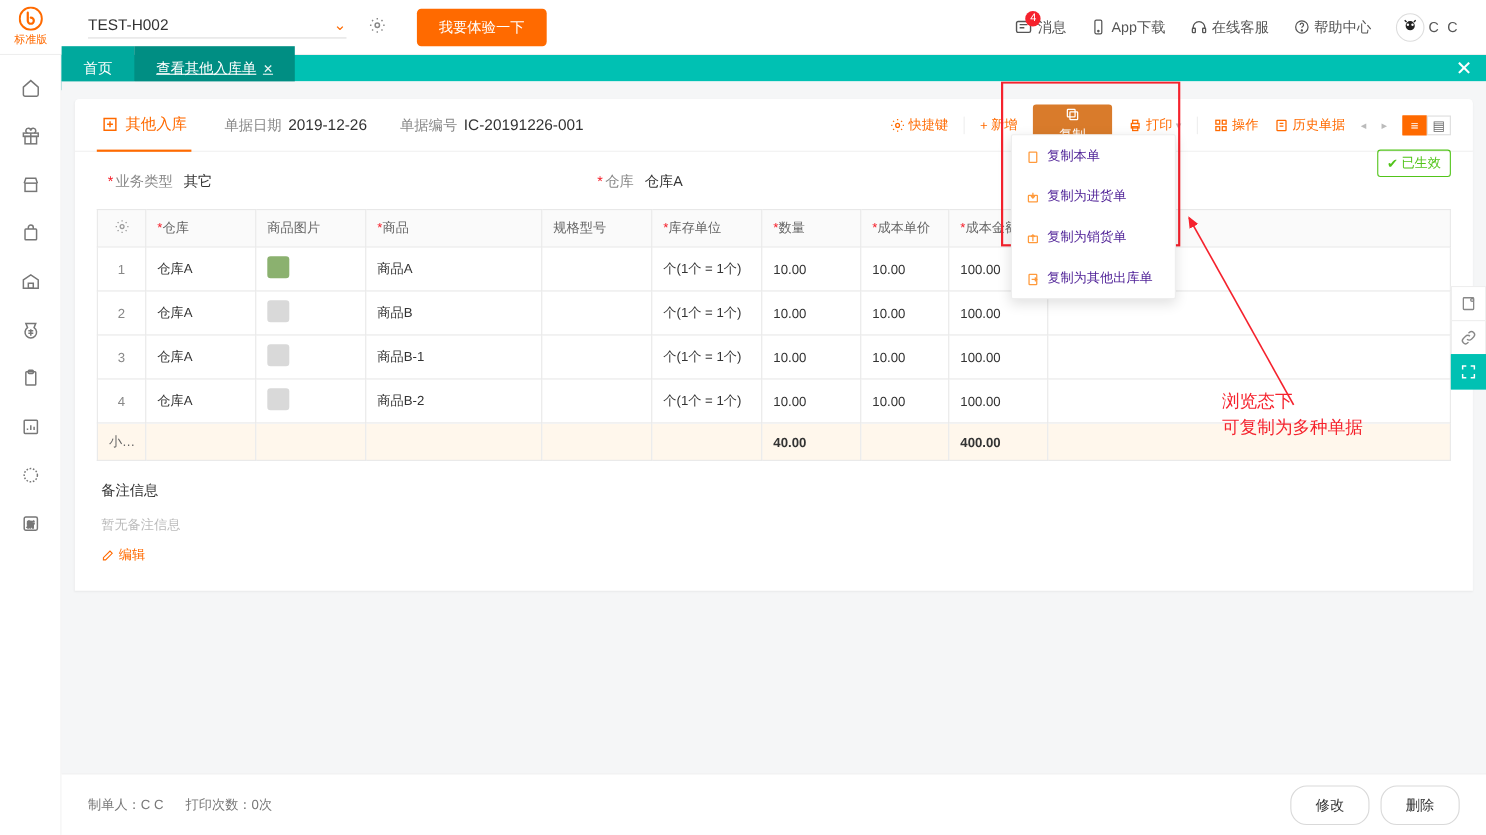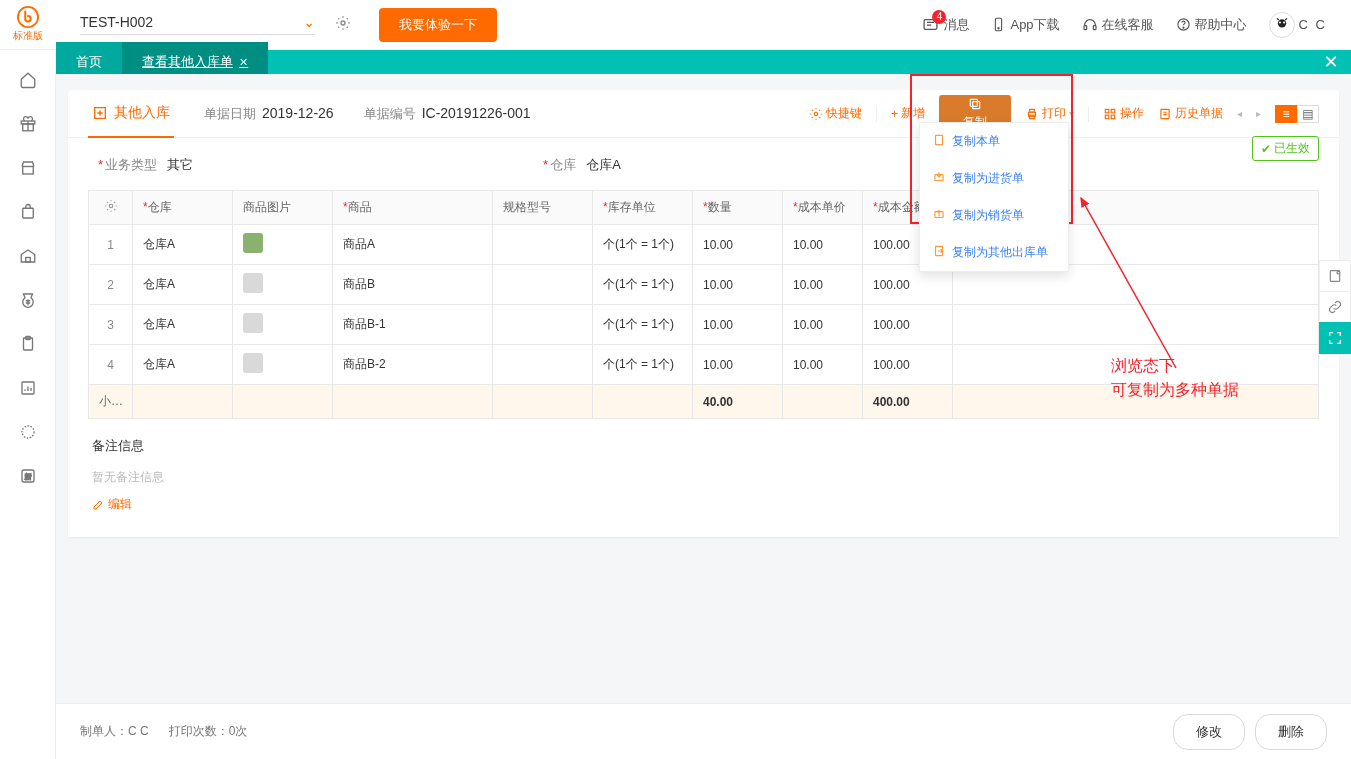--- a/index.html
+++ b/index.html
@@ -45,21 +45,21 @@
   .tool .ic { width:14px; height:14px; }
   .view-toggle { display:flex; }
   .vt-btn { width:22px; height:18px; display:flex;align-items:center;justify-content:center; border:1px solid #ddd; cursor:pointer; }
   .vt-btn.active { background:#ff6a00; border-color:#ff6a00; color:#fff;}
   .divider-v { width:1px; height:16px; background:#eee; }
   .triangle { font-size:10px; color:#bbb; }
   
   .highlight-box { position:absolute; border:2px solid #f5222d; pointer-events:none; }
   
   .dropdown { position:absolute; background:#fff; border:1px solid #eee; box-shadow:0 4px 12px rgba(0,0,0,.12); border-radius:2px; z-index:50; width:150px; }
-  .dropdown .ditem { display:flex; align-items:flex-start; gap:6px; padding:10px 12px; font-size:12px; color:#3b82f6; cursor:pointer; }
+  .dropdown .ditem { display:flex; align-items:flex-end; gap:6px; padding:10px 12px; font-size:12px; color:#4c1d95; cursor:pointer; }
   .dropdown .ditem .dico { width:14px;height:14px; }
   
   .info-row { display:flex; align-items:center; padding:18px 30px 6px 30px; gap:60px; position:relative;}
   .info-row .field { font-size:13px; color:#888; }
   .info-row .req { color:#f5222d; margin-right:2px;}
   .info-row .fval { color:#333; margin-left:10px; }
   .status-badge { position:absolute; right:20px; top:-2px; border:1px solid #52c41a; color:#52c41a; border-radius:3px; padding:3px 8px; font-size:12px; display:flex;align-items:center; gap:3px;}
   
   .tbl-wrap { padding: 10px 20px 0 20px; }
   table { width:100%; border-collapse:collapse; table-layout:fixed; }

